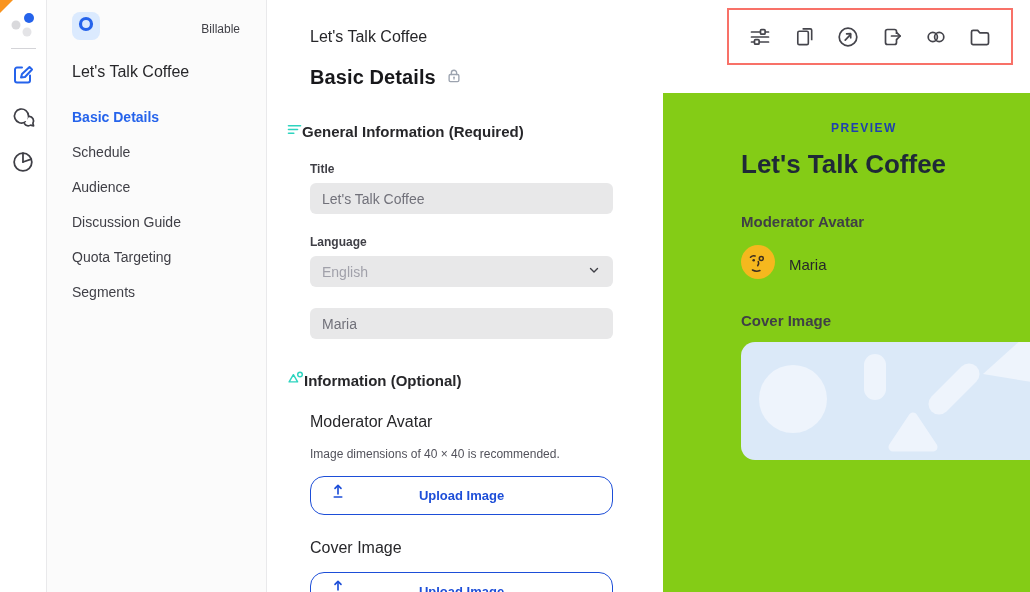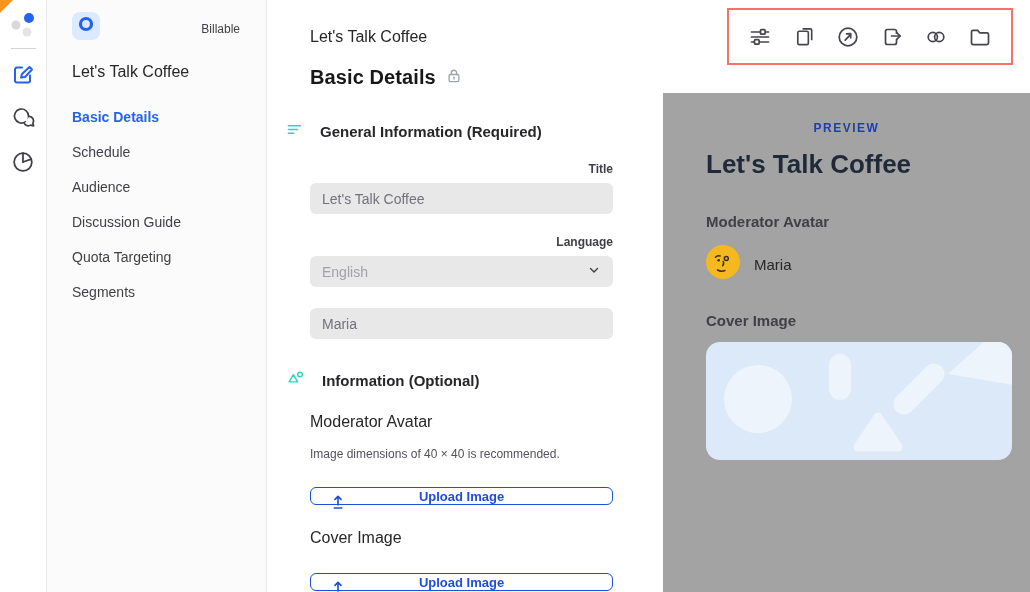--- a/index.html
+++ b/index.html
@@ -25,40 +25,40 @@
   .sb-nav li { font-size:14px; font-weight:500; color:#3f3f46; margin-bottom:19px; cursor:pointer; }
   .sb-nav li.active { color:#2563eb; font-weight:600; }
 
   
   .main { position:absolute; left:267px; top:0; right:0; bottom:0; background:#fff; }
   .main-inner { padding:28px 0 0 43px; width:346px; }
   .breadcrumb { font-size:16px; color:#27272a; }
   .title-row { display:flex; align-items:center; gap:9px; margin-top:20px; }
   .page-title { font-size:20px; font-weight:700; color:#18181b; letter-spacing:.1px; }
 
-  .section-head { display:flex; align-items:center; gap:18px; margin:33px 0 0 -23px; }
+  .section-head { display:flex; align-items:center; gap:0; margin:33px 0 0 -23px; }
   .section-title { font-size:15px; font-weight:700; color:#27272a; }
 
   .form { width:303px; }
   .group { margin-top:21px; }
-  .group label { display:block; font-size:12px; font-weight:700; color:#3f3f46; margin-bottom:7px;text-align:right; }
+  .group label { display:block; font-size:12px; font-weight:700; color:#3f3f46; margin-bottom:7px; }
   .control { width:100%; height:31px; border:none; border-radius:6px; background:#e8e8e9; font-family:inherit; font-size:14px; color:#71717a; padding:0 12px; }
   .select-box { display:flex; align-items:center; justify-content:space-between; color:#a1a1aa; cursor:default; }
   .hint { font-size:12px; color:#52525b; margin-top:16px; }
   .upload-group { margin-top:24px; }
-  .upload-btn { position:relative; margin-top:26px; width:100%; height:18px; background:#fff; border:1.5px solid #1d4ed8; border-radius:6px; display:flex; align-items:center; justify-content:center; cursor:pointer; }
+  .upload-btn { position:relative; margin-top:15px; width:100%; height:39px; background:#fff; border:1.5px solid #1d4ed8; border-radius:14px; display:flex; align-items:center; justify-content:center; cursor:pointer; }
   .upload-btn .up-ic { position:absolute; left:18px; top:5px; }
   .upload-btn span { font-size:13px; font-weight:700; color:#1d4ed8; }
 
   
   .toolbar { position:absolute; top:8px; right:17px; width:286px; height:57px; border:2px solid #f87168; background:#fff; display:flex; align-items:center; justify-content:space-evenly; z-index:4; }
   .tb-btn { width:26px; height:26px; background:none; border:none; display:flex; align-items:center; justify-content:center; cursor:pointer; }
 
   
-  .preview { position:absolute; left:663px; top:93px; right:0; bottom:0; background:#a3a3a3; }
+  .preview { position:absolute; left:663px; top:93px; right:0; bottom:0; background:#84cc16;padding-left:35px; }
   .pv-badge { text-align:center; margin-top:28px; font-size:12px; font-weight:700; letter-spacing:1.5px; color:#1e40af; }
   .pv-title { margin:14px 0 0 43px; font-size:26px; font-weight:700; color:#1f2937; }
   .pv-sub { margin:33px 0 0 43px; font-size:15px; font-weight:600; color:#3f3f46; }
   .pv-avatar-row { margin:15px 0 0 43px; display:flex; align-items:center; gap:14px; }
   .pv-name { font-size:15px; color:#27272a; }
   .pv-cover { margin:13px 0 0 43px; width:306px; height:118px; border-radius:14px; background:#dbe9f8; overflow:hidden; }
 </style>
 </head>
 <body>
 

